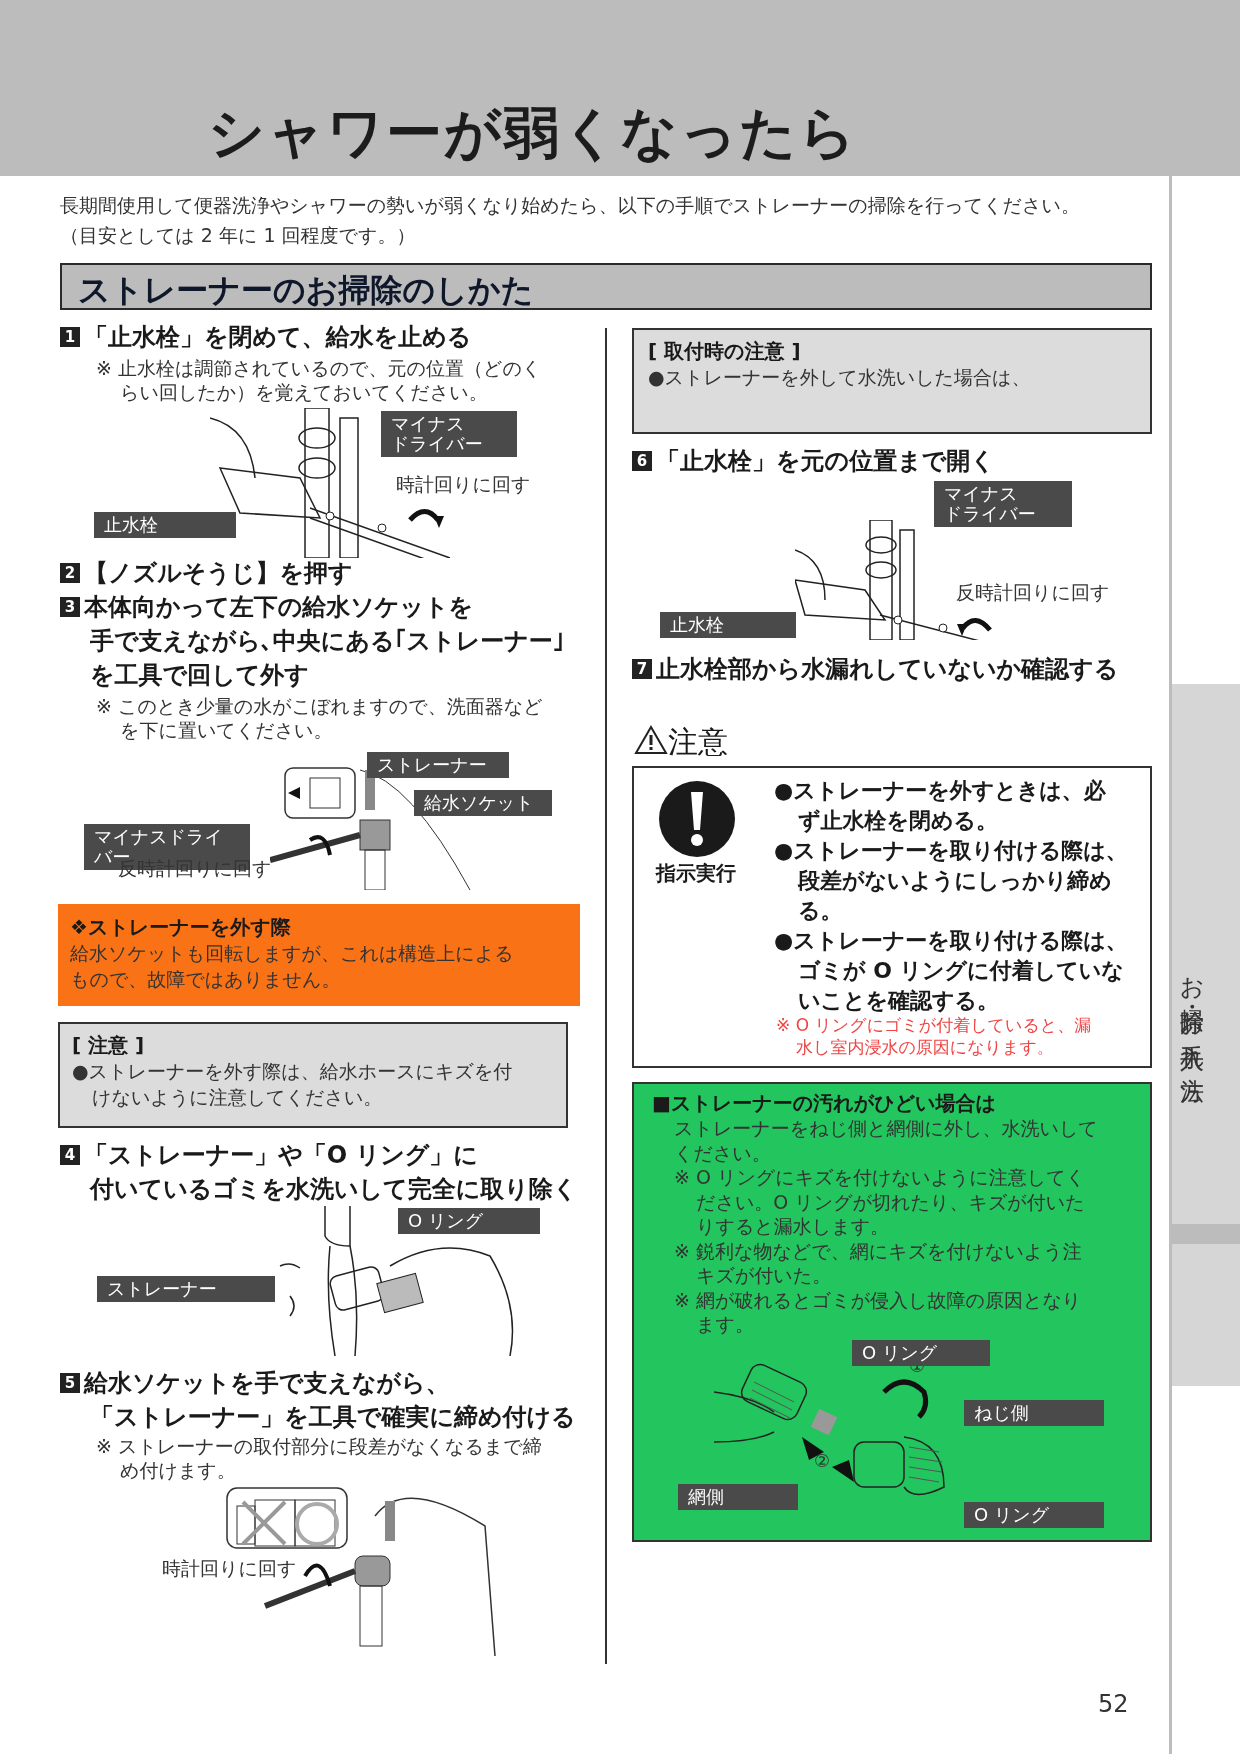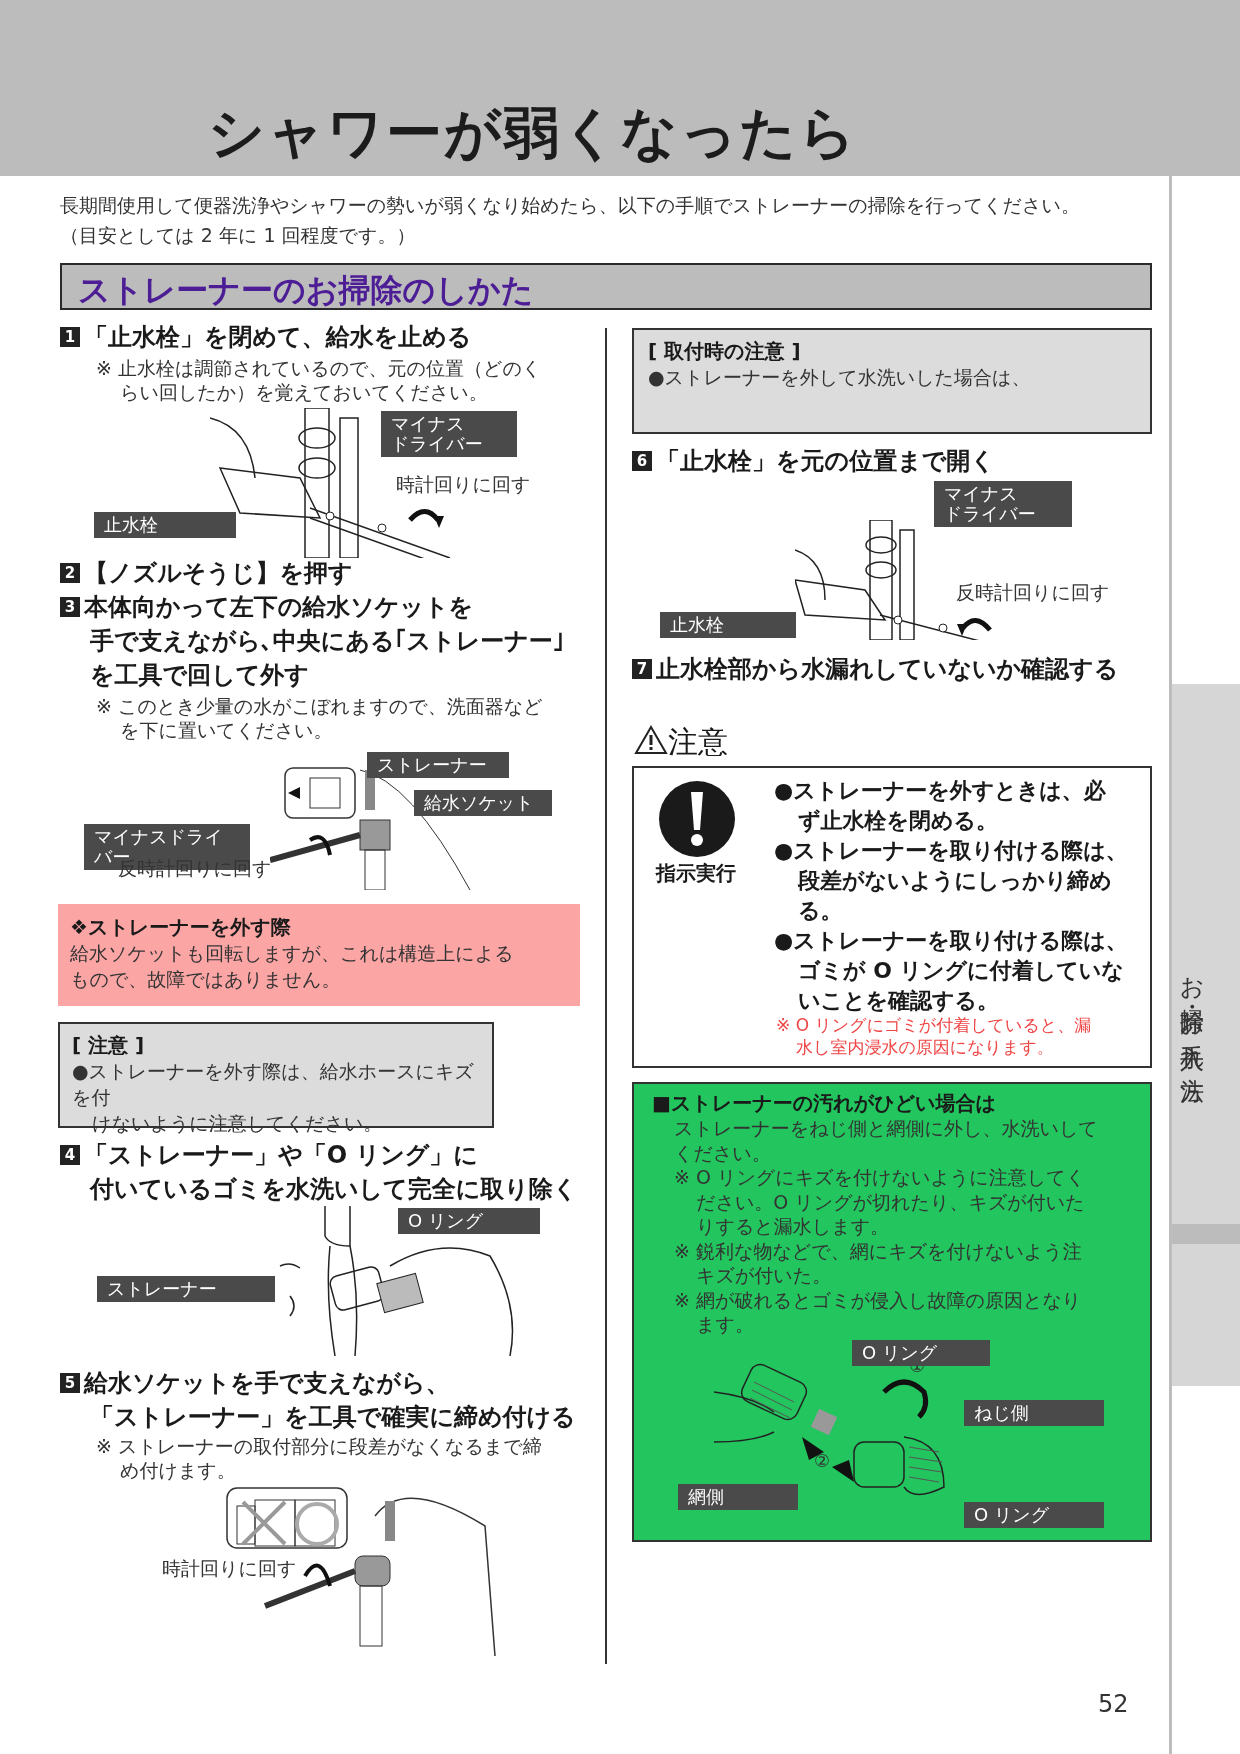--- a/index.html
+++ b/index.html
@@ -10,38 +10,38 @@
   .page-title { position: absolute; left: 208px; top: 96px; font-size: 56px; font-weight: bold; color: #1c1c1c; letter-spacing: 2px; }
 
   .right-rule { position: absolute; left: 1169px; top: 176px; width: 3px; height: 1578px; background: #bdbdbd; }
   .side-tab { position: absolute; left: 1172px; top: 684px; width: 68px; height: 702px; background: #d6d6d6; }
   .side-tab-band { position: absolute; left: 1172px; top: 1224px; width: 68px; height: 20px; background: #bcbcbc; }
   .side-tab-text { position: absolute; left: 1172px; top: 960px; width: 40px; writing-mode: vertical-rl; font-size: 24px; color: #333; letter-spacing: 2px; text-align: left; line-height: 40px; }
 
   .intro { position: absolute; left: 60px; top: 190px; width: 1100px; font-size: 19px; line-height: 30px; color: #333; }
 
   .section-bar { position: absolute; left: 60px; top: 263px; width: 1092px; height: 47px; background: #bcbcbc; border: 2px solid #2a2a2a; }
-  .section-bar span { position: absolute; left: 16px; top: 4px; font-size: 32px; font-weight: bold; color: #4c1d95; }
+  .section-bar span { position: absolute; left: 16px; top: 4px; font-size: 32px; font-weight: bold; color: #0f172a; }
 
   .col-divider { position: absolute; left: 605px; top: 328px; width: 2px; height: 1336px; background: #333; }
 
   .step { position: absolute; font-size: 24px; font-weight: bold; color: #1a1a1a; line-height: 34px; }
   .step .num { display: inline-block; width: 20px; height: 20px; background: #222; color: #fff; font-size: 15px; line-height: 20px; text-align: center; margin-right: 4px; vertical-align: 3px; }
   .step .indent { display: block; padding-left: 30px; }
 
   .note { position: absolute; font-size: 19px; line-height: 24px; color: #333; }
   .note .first { display: block; }
   .note .cont { display: block; padding-left: 24px; }
 
   .label { position: absolute; background: #4a4a4a; color: #fff; font-size: 18px; line-height: 20px; padding: 3px 10px; }
 
   .illus { position: absolute; }
   .plain { position: absolute; font-size: 19px; color: #333; }
 
-  .info-box { position: absolute; background: #fca5a5; }
+  .info-box { position: absolute; background: #f97316; }
   .caution-box { position: absolute; background: #dcdcdc; border: 2px solid #333; }
   .box-title { font-size: 20px; font-weight: bold; color: #1a1a1a; line-height: 26px; }
   .box-text { font-size: 19px; color: #333; line-height: 26px; }
 
   .warn-box { position: absolute; border: 2px solid #333; background: #fff; }
   .warn-heading { position: absolute; font-size: 30px; color: #1a1a1a; }
 
   .detail-box { position: absolute; border: 2px solid #333; background: #22c55e; }
 
   .page-number { position: absolute; left: 1098px; top: 1690px; font-size: 24px; color: #333; }
@@ -126,21 +126,21 @@
 <div class="label" style="left:414px; top:790px; width:138px;">給水ソケット</div>
 <div class="label" style="left:84px; top:824px; width:166px;">マイナスドライバー</div>
 <div class="plain" style="left:118px; top:856px;">反時計回りに回す</div>
 
 <div class="info-box" style="left:58px; top:904px; width:522px; height:102px; padding:10px 12px;">
   <div class="box-title">❖ストレーナーを外す際</div>
   <div class="box-text">給水ソケットも回転しますが、これは構造上による</div>
   <div class="box-text">もので、故障ではありません。</div>
 </div>
 
-<div class="caution-box" style="left:58px; top:1022px; width:436px; height:106px; padding:8px 12px;">
+<div class="caution-box" style="left:58px; top:1022px; width:510px; height:106px; padding:8px 12px;">
   <div class="box-title">[ 注意 ]</div>
   <div class="box-text">●ストレーナーを外す際は、給水ホースにキズを付</div>
   <div class="box-text" style="padding-left:20px;">けないように注意してください。</div>
 </div>
 
 <div class="step" style="left:60px; top:1138px;">
   <span class="num">4</span><span>「ストレーナー」や「O リング」に</span>
   <span class="indent">付いているゴミを水洗いして完全に取り除く</span>
 </div>
 <svg class="illus" style="left:270px; top:1206px;" width="260" height="150">

